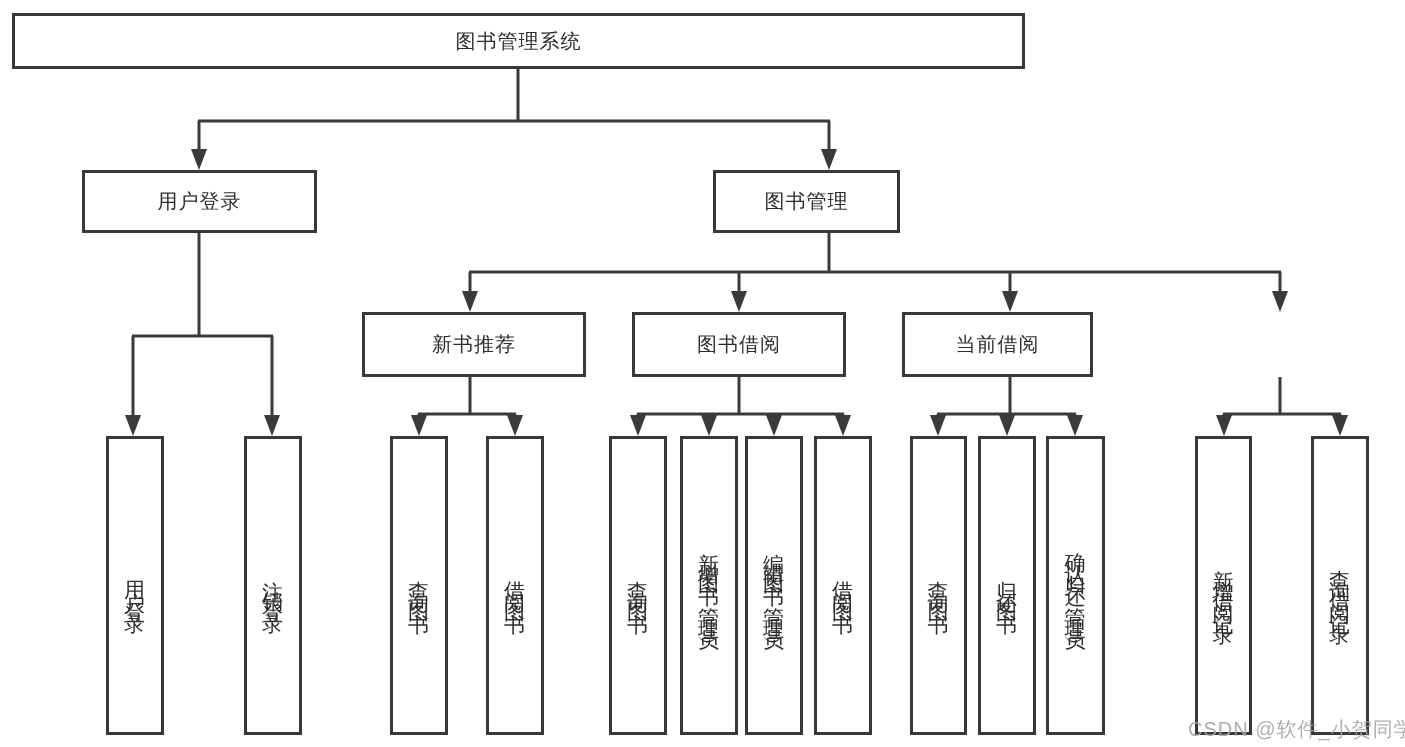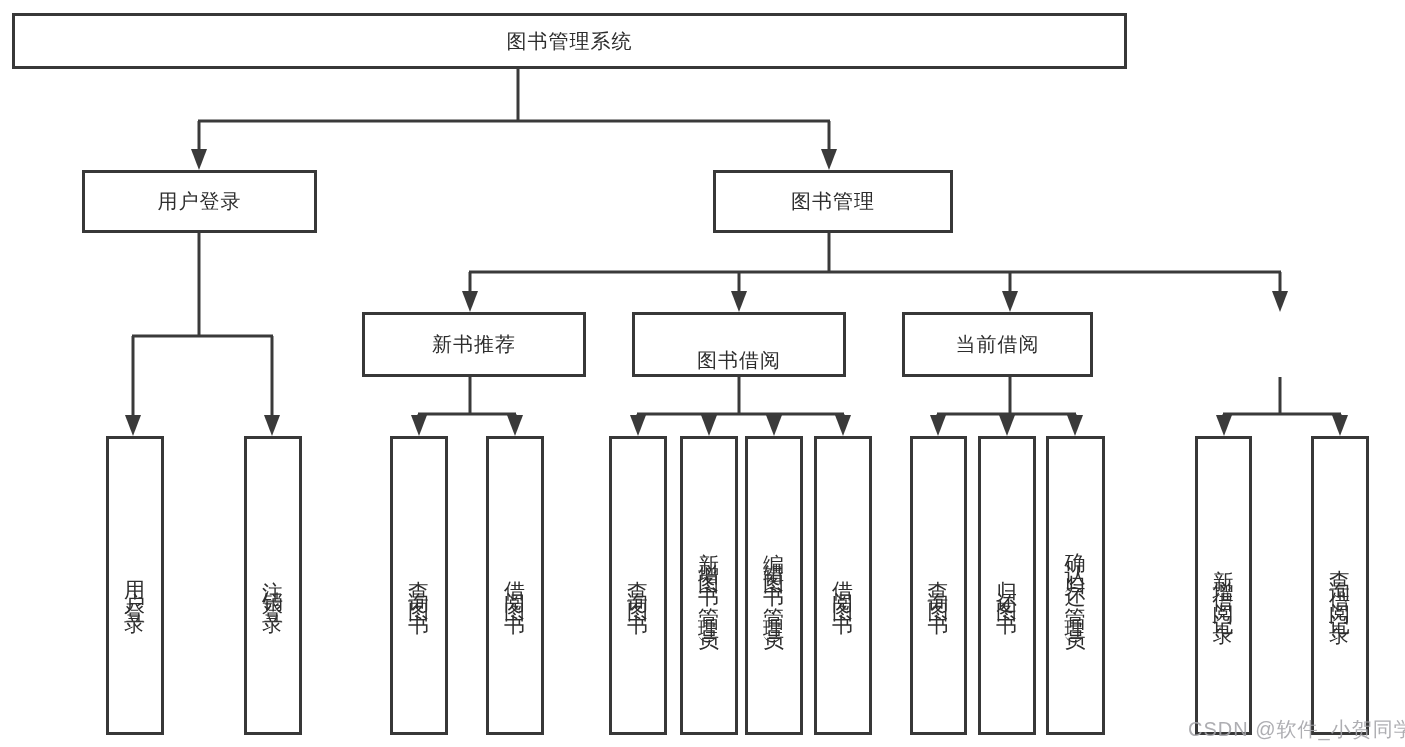--- a/index.html
+++ b/index.html
@@ -110,35 +110,35 @@
       <line x1="1007" y1="414" x2="1007" y2="420" stroke="#3a3a3a" stroke-width="3"></line>
       <polygon points="999,415 1015,415 1007,436" fill="#3a3a3a"></polygon>
       <line x1="1075" y1="414" x2="1075" y2="420" stroke="#3a3a3a" stroke-width="3"></line>
       <polygon points="1067,415 1083,415 1075,436" fill="#3a3a3a"></polygon>
       <line x1="1224" y1="414" x2="1224" y2="420" stroke="#3a3a3a" stroke-width="3"></line>
       <polygon points="1216,415 1232,415 1224,436" fill="#3a3a3a"></polygon>
       <line x1="1340" y1="414" x2="1340" y2="420" stroke="#3a3a3a" stroke-width="3"></line>
       <polygon points="1332,415 1348,415 1340,436" fill="#3a3a3a"></polygon>
     </svg>
 
-  <div class="node" style="left:12px; top:13px; width:1115px; height:56px;">
+  <div class="node" style="left:12px; top:13px; width:1013px; height:56px;">
     <span>图书管理系统</span>
   </div>
 
   <div class="node" style="left:82px; top:170px; width:235px; height:63px;">
     <span>用户登录</span>
   </div>
-  <div class="node" style="left:713px; top:170px; width:240px; height:63px;">
+  <div class="node" style="left:713px; top:170px; width:187px; height:63px;">
     <span>图书管理</span>
   </div>
 
   <div class="node" style="left:362px; top:312px; width:224px; height:65px;">
     <span>新书推荐</span>
   </div>
-  <div class="node" style="left:632px; top:312px; width:214px; height:65px;align-items:flex-end;">
+  <div class="node" style="left:632px; top:312px; width:214px; height:65px;">
     <span>图书借阅</span>
   </div>
   <div class="node" style="left:902px; top:312px; width:191px; height:65px;">
     <span>当前借阅</span>
   </div>
 
   <div class="node leaf" style="left:106px; top:436px; width:58px; height:299px;">
     <span class="vtext">用户登录</span>
   </div>
   <div class="node leaf" style="left:244px; top:436px; width:58px; height:299px;">

